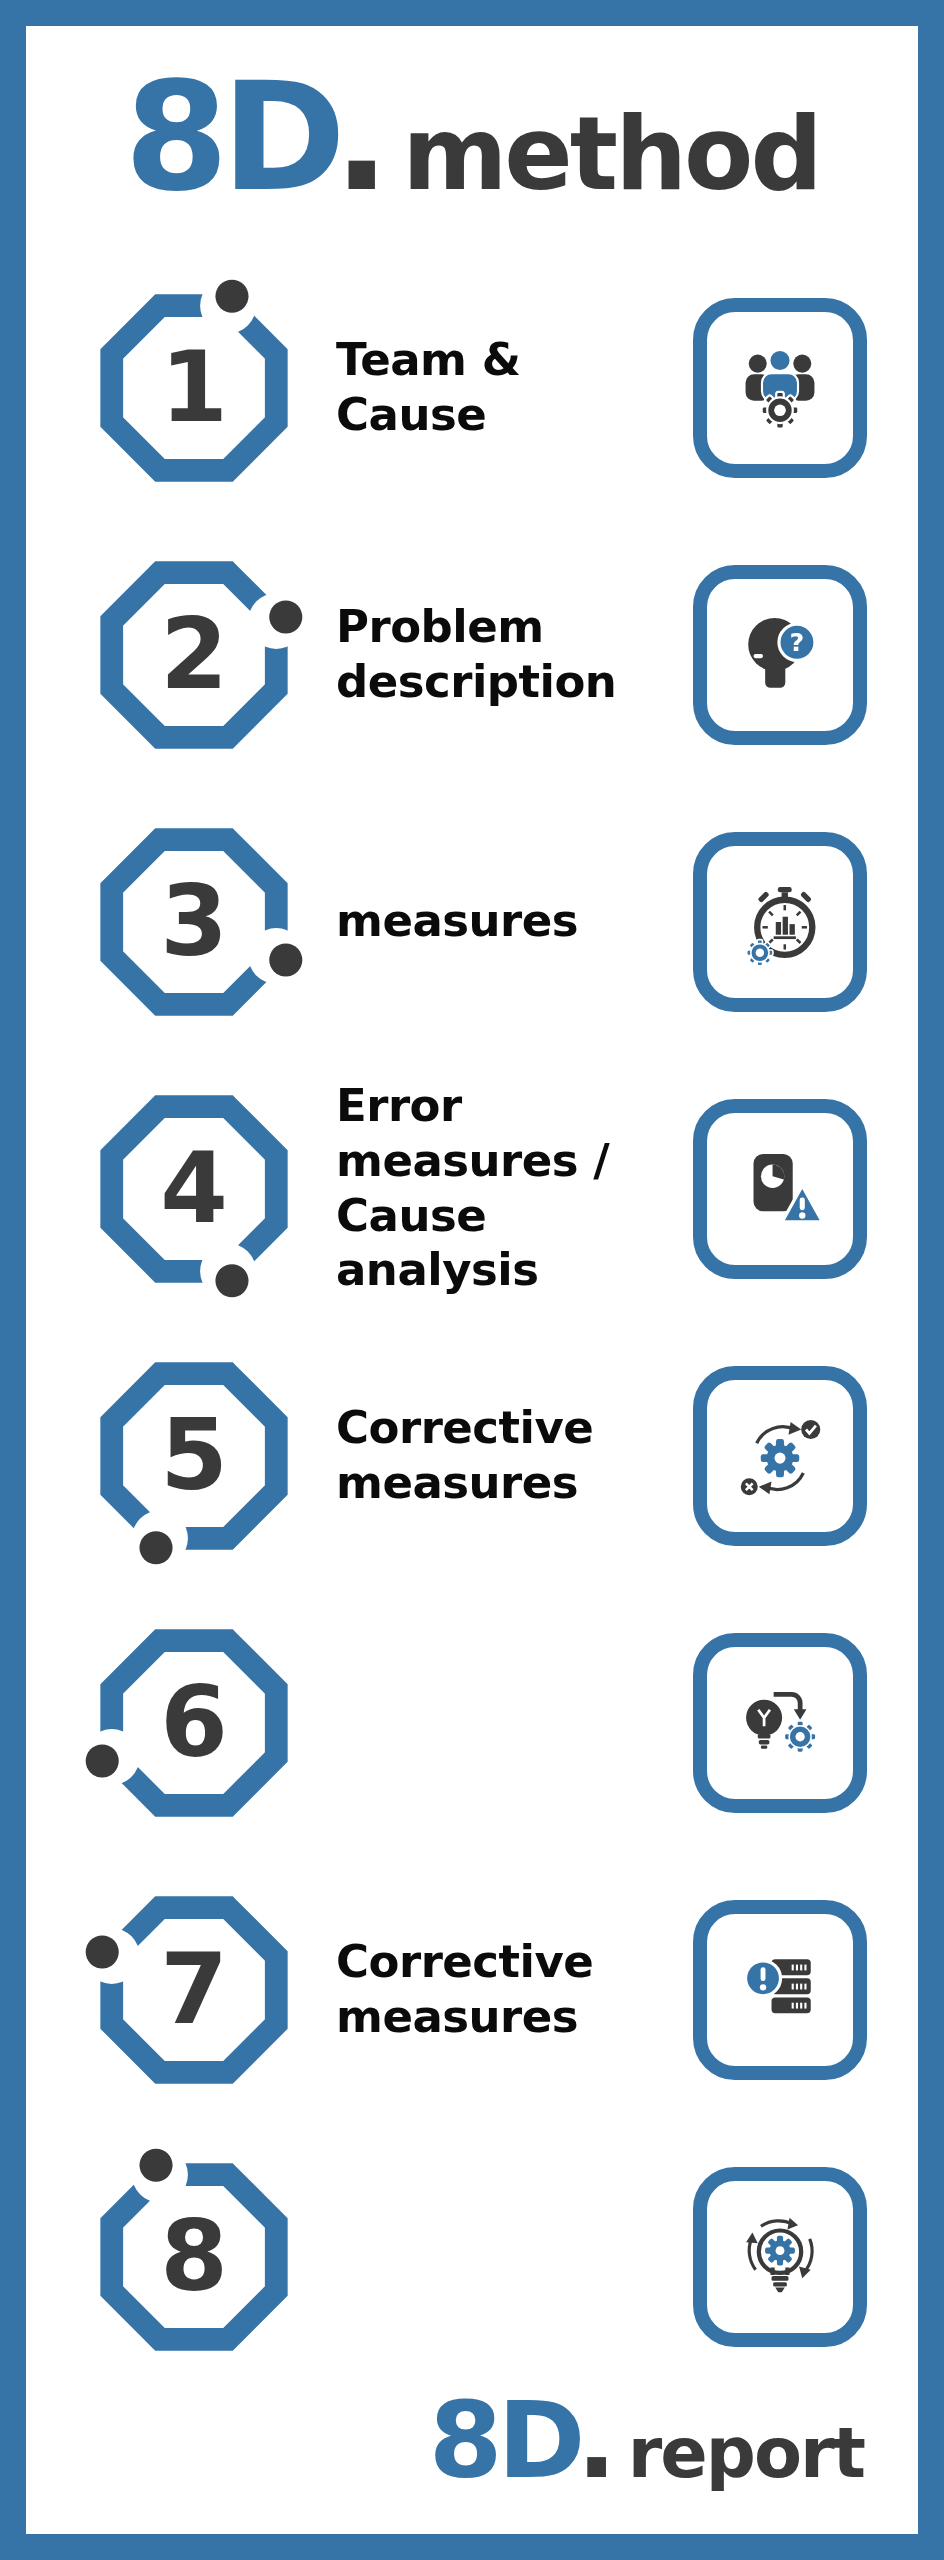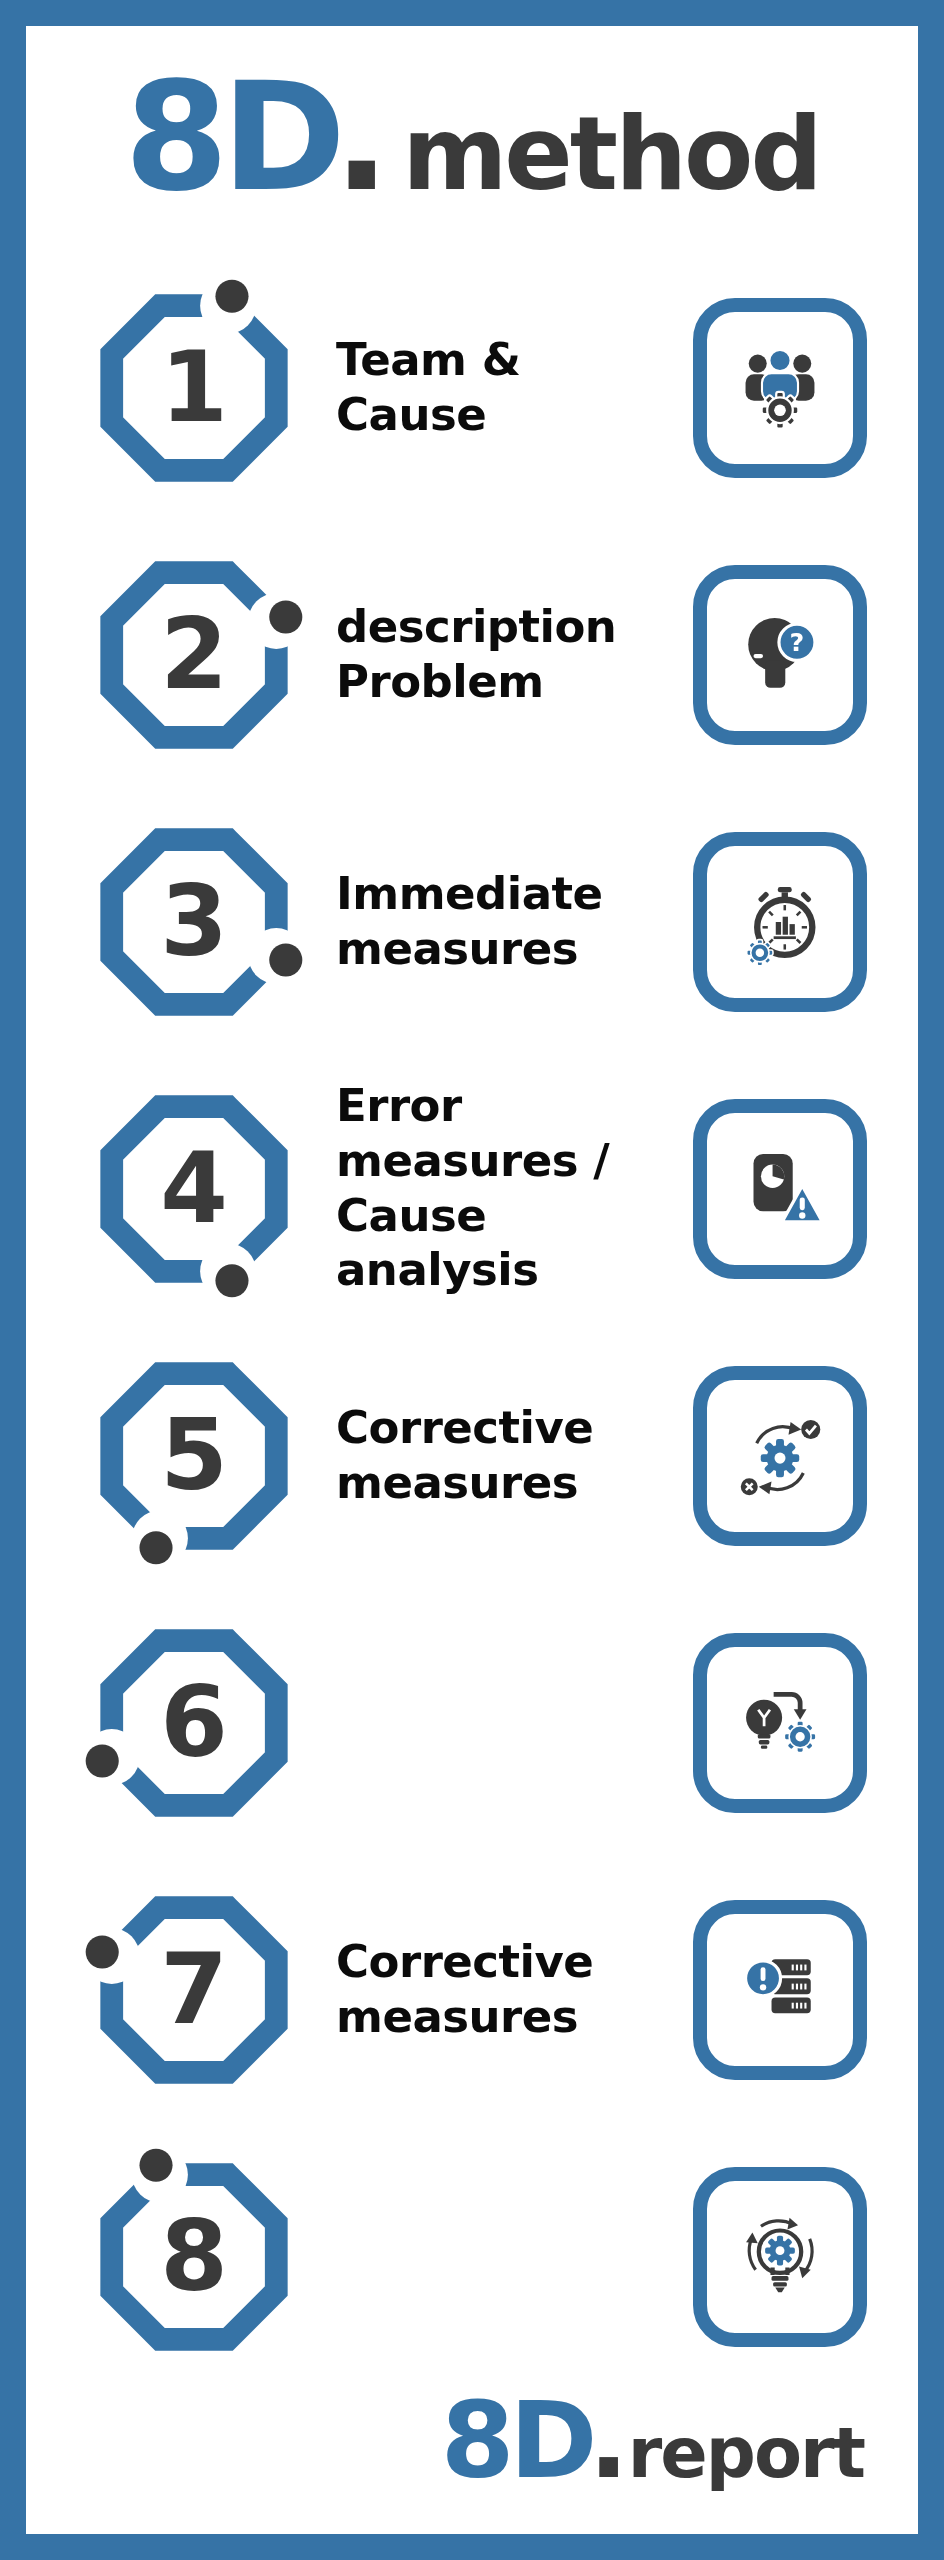--- a/index.html
+++ b/index.html
@@ -54,21 +54,21 @@
     display:flex;align-items:center;justify-content:center;
   }
   .iconbox svg.icon{width:106px;height:106px;display:block;}
   
   .footer{
     position:absolute;right:54px;bottom:40px;
     line-height:1;white-space:nowrap;text-align:right;
   }
   .footer .l-8d{font-size:106px;font-weight:bold;color:var(--blue);letter-spacing:-5px;}
   .footer .l-dot{font-size:106px;font-weight:bold;color:var(--dark);letter-spacing:-3px;margin-left:-4px;}
-  .footer .l-word{font-size:70px;font-weight:bold;color:var(--dark);letter-spacing:-2px;margin-left:2px;}
+  .footer .l-word{font-size:70px;font-weight:bold;color:var(--dark);letter-spacing:-2px;margin-left:14px;}
   .hidden-defs{position:absolute;width:0;height:0;overflow:hidden;}
 </style>
 </head>
 <body>
 
 <svg class="hidden-defs" xmlns="http://www.w3.org/2000/svg" aria-hidden="true">
   <defs>
     <g id="gear-shape">
       <rect x="-3.4" y="-16.5" width="6.8" height="33" rx="2"></rect>
       <rect x="-3.4" y="-16.5" width="6.8" height="33" rx="2" transform="rotate(45)"></rect>
@@ -229,41 +229,40 @@
     <div class="row">
       <div class="badge">
         <svg viewBox="0 0 230 230">
             <polygon points="147.9,35.5 194.5,82.1 194.5,147.9 147.9,194.5 82.1,194.5 35.5,147.9 35.5,82.1 82.1,35.5" fill="#fff" stroke="#3673a6" stroke-width="22"></polygon>
             <circle cx="194.5" cy="82.1" r="27" fill="#fff"></circle>
             <circle cx="203.7" cy="78.3" r="16" fill="#3a3a3a"></circle>
             <text x="115" y="147" text-anchor="middle" font-size="94" font-weight="bold" fill="#3a3a3a" font-family="&quot;DejaVu Sans&quot;, sans-serif">2</text>
           </svg>
       </div>
       <div class="label">
+          <div>Problem</div>
           <div>description</div>
-          <div>Problem</div>
         </div>
       <div class="iconbox">
         <svg class="icon" viewBox="0 0 100 100">
             <use href="#sym-head-question-icon"></use>
           </svg>
       </div>
     </div>
 
     <div class="row">
       <div class="badge">
         <svg viewBox="0 0 230 230">
             <polygon points="147.9,35.5 194.5,82.1 194.5,147.9 147.9,194.5 82.1,194.5 35.5,147.9 35.5,82.1 82.1,35.5" fill="#fff" stroke="#3673a6" stroke-width="22"></polygon>
             <circle cx="194.5" cy="147.9" r="27" fill="#fff"></circle>
             <circle cx="203.7" cy="151.7" r="16" fill="#3a3a3a"></circle>
             <text x="115" y="147" text-anchor="middle" font-size="94" font-weight="bold" fill="#3a3a3a" font-family="&quot;DejaVu Sans&quot;, sans-serif">3</text>
           </svg>
       </div>
       <div class="label">
-          <div>Immediate</div>
           <div>measures</div>
         </div>
       <div class="iconbox">
         <svg class="icon" viewBox="0 0 100 100">
             <use href="#sym-stopwatch-gear-icon"></use>
           </svg>
       </div>
     </div>
 
     <div class="row">

